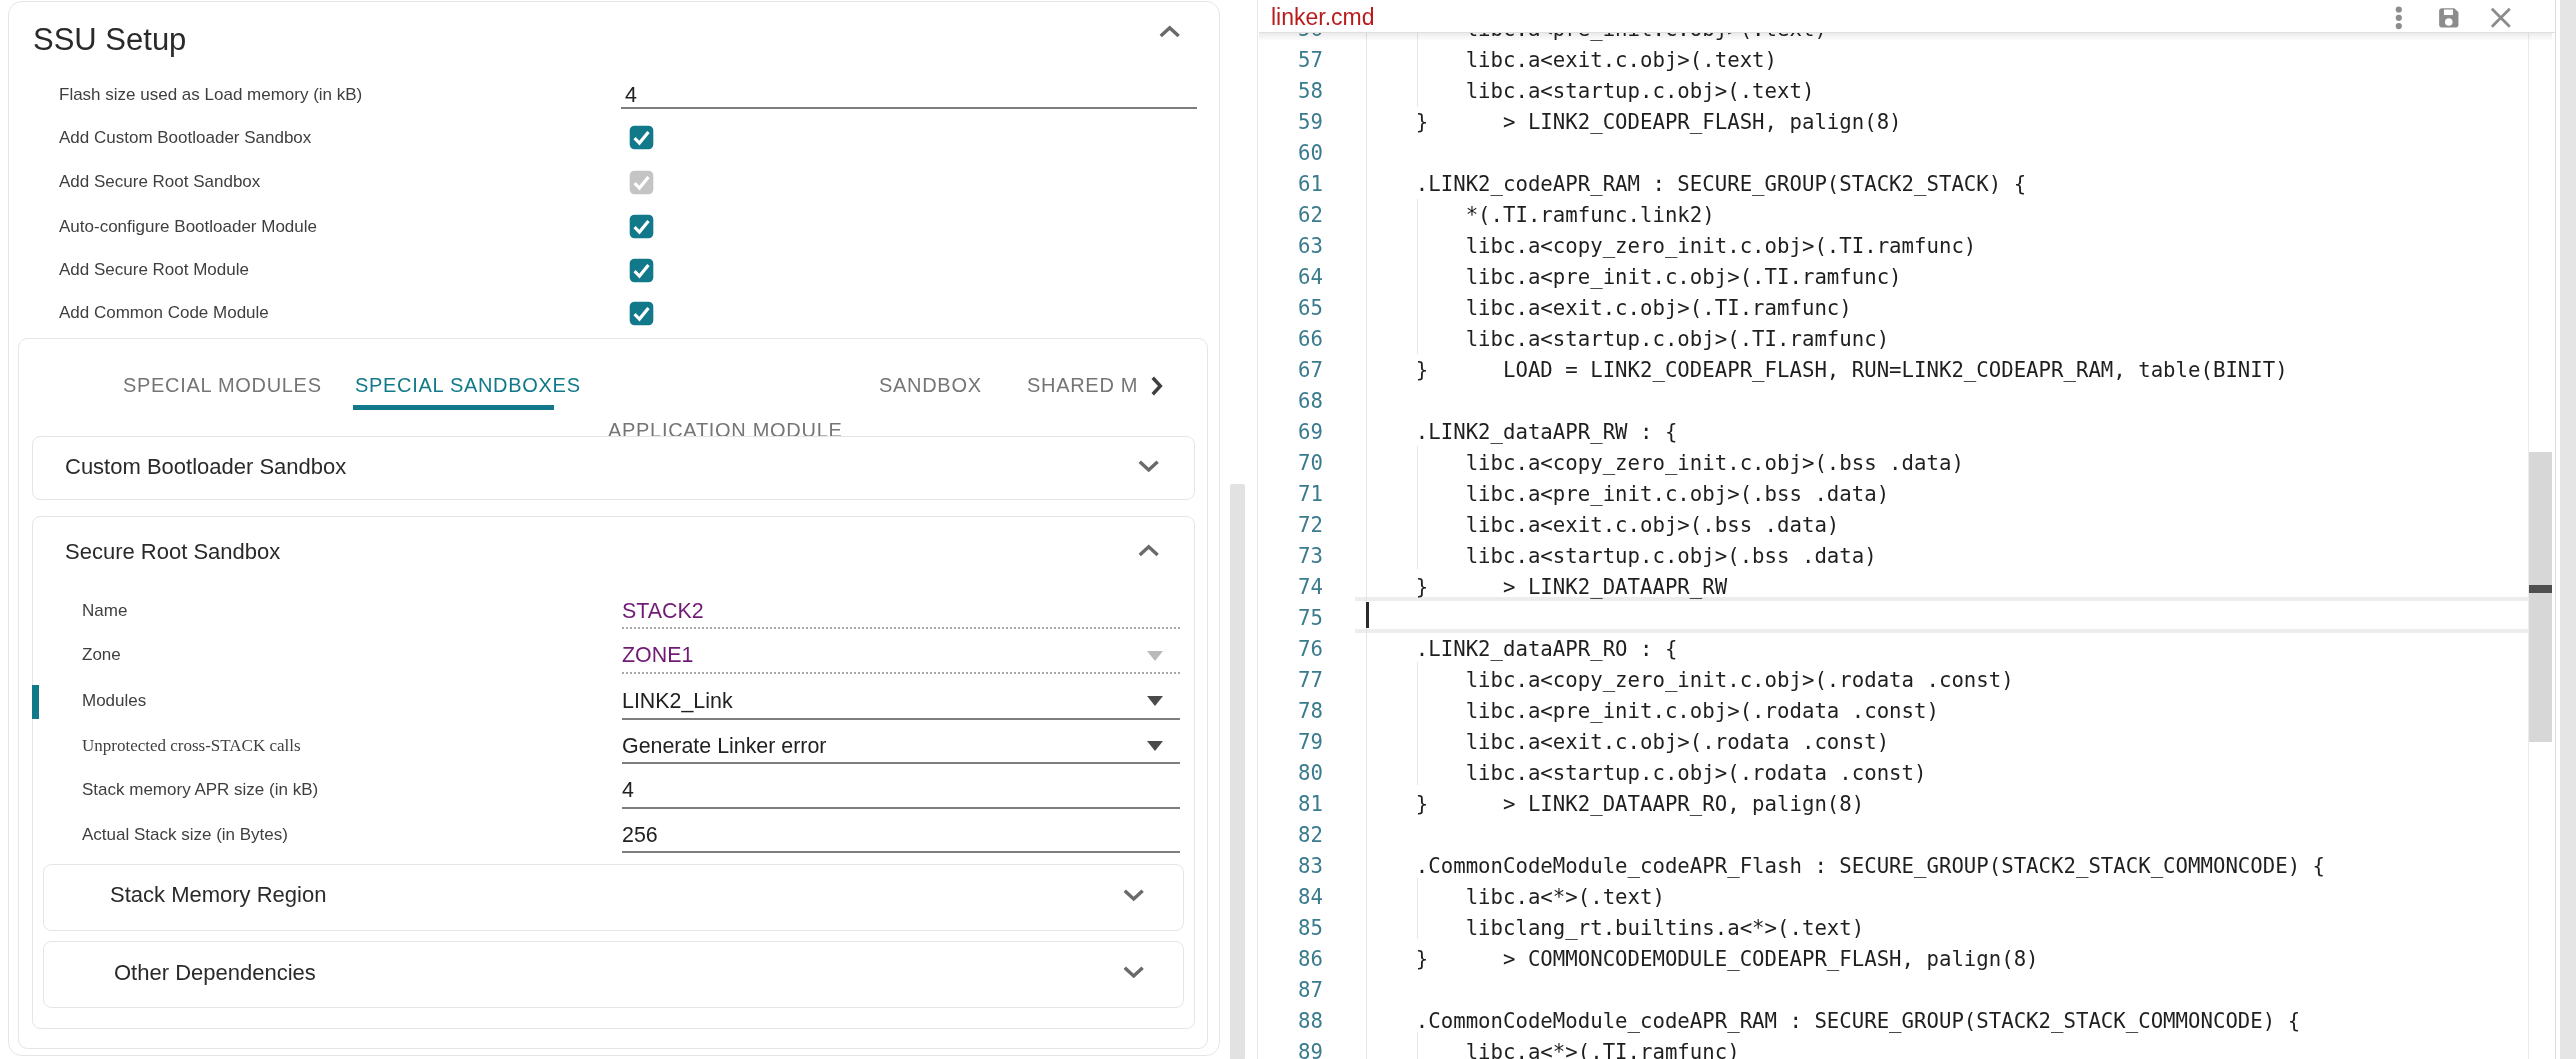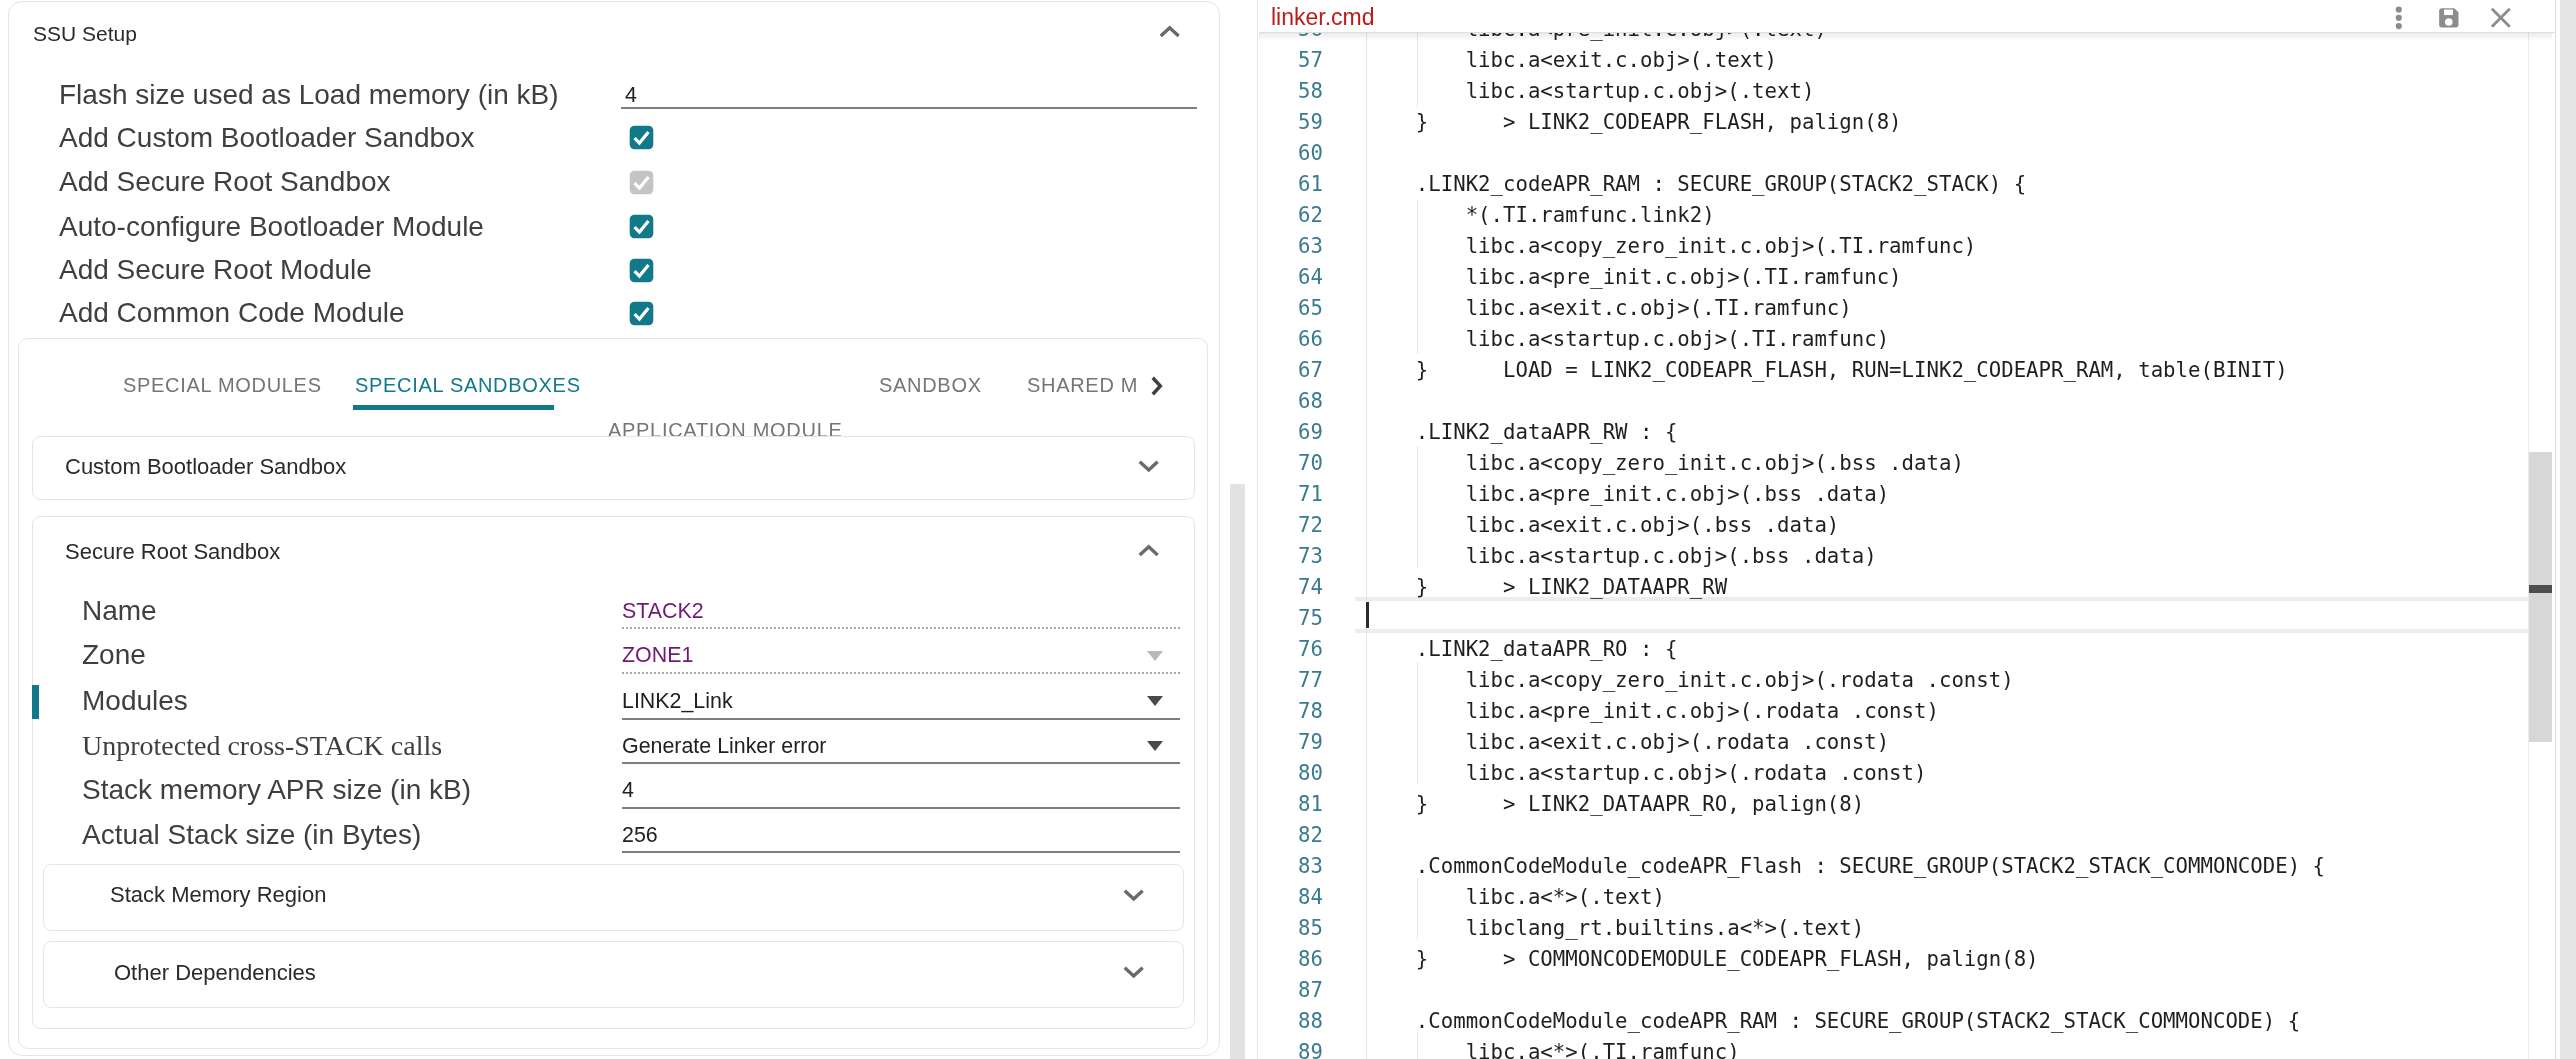--- a/index.html
+++ b/index.html
@@ -6,21 +6,21 @@
   #app{position:relative;width:2576px;height:1059px;overflow:hidden;
        font-family:"Liberation Sans","DejaVu Sans",sans-serif;color:#3f3f3f;background:#fff;}
   .abs{position:absolute;}
   .card{position:absolute;background:#fff;border:1.4px solid #e5e5e5;border-radius:9.7px;}
   #outer-card{left:8.3px;top:1.4px;width:1210px;height:1053px;border-radius:13.8px;}
   #tabs-card{left:18px;top:338px;width:1188px;height:709px;}
   #custom-card{left:32px;top:436px;width:1161px;height:62px;border-radius:8.3px;}
   #secure-card{left:32px;top:516px;width:1161px;height:511px;border-radius:8.3px;}
   .subcard{left:43px;width:1139px;border-radius:8.3px;}
   .hdr{position:absolute;font-size:22px;font-weight:500;color:#2a2a2a;white-space:nowrap;}
-  .lbl{position:absolute;font-size:28px;color:#3f3f3f;white-space:nowrap;height:26px;line-height:26px;}
+  .lbl{position:absolute;font-size:17px;color:#3f3f3f;white-space:nowrap;height:26px;line-height:26px;}
   .val{position:absolute;font-size:21.4px;color:#212121;white-space:nowrap;height:26px;line-height:26px;}
   .val.dis{color:#701a75;}
   .uline{position:absolute;height:0;border-bottom:2.1px solid #7e7e7e;}
   .uline.dot{border-bottom:2.1px dotted #a8a8a8;}
   .tri{position:absolute;width:0;height:0;border-left:8.3px solid transparent;border-right:8.3px solid transparent;border-top:10.3px solid #4a4a4a;}
   .tri.dis{border-top-color:#b9b9b9;}
   .tab{position:absolute;top:374px;font-size:20px;letter-spacing:0.7px;color:#757575;font-weight:500;white-space:nowrap;cursor:default;}
   .tab.active{color:var(--accent);}
   #tab-underline{position:absolute;left:353px;top:405px;width:201px;height:4.8px;background:var(--accent);}
   .chev{position:absolute;width:23.4px;height:13.8px;}
@@ -49,21 +49,21 @@
   #editor-title{position:absolute;left:1271px;top:4.1px;font-size:23px;color:#b91c1c;font-weight:400;}
   .icon-btn{position:absolute;top:4.1px;width:27.6px;height:27.6px;cursor:pointer;}
 </style>
 </head>
 <body>
 
 <div id="app" style="--accent: #11798a; --linenum: #3a7b8e; --codetext: #1f1f1f;">
 
   <div id="outer-card" class="card"></div>
 
-  <div class="hdr" style="left:33px;top:22px;font-size:21px;">SSU Setup</div>
+  <div class="hdr" style="left:33px;top:22px;font-size:31px;">SSU Setup</div>
   <svg class="chev" style="left:1158px;top:25px;" viewBox="0 0 34 20">
     <polyline points="4,16 17,4 30,16" fill="none" stroke="#6a6a6a" stroke-width="5"></polyline>
   </svg>
 
   <div class="lbl" style="left:59px;top:82px;">Flash size used as Load memory (in kB)</div>
   <div class="val" style="left:625px;top:82px;">4</div>
   <div class="uline" style="left:621px;top:107px;width:576px;"></div>
 
   <div id="checkbox-rows">
       <div class="lbl" style="left:59px;top:125px;">Add Custom Bootloader Sandbox</div>

